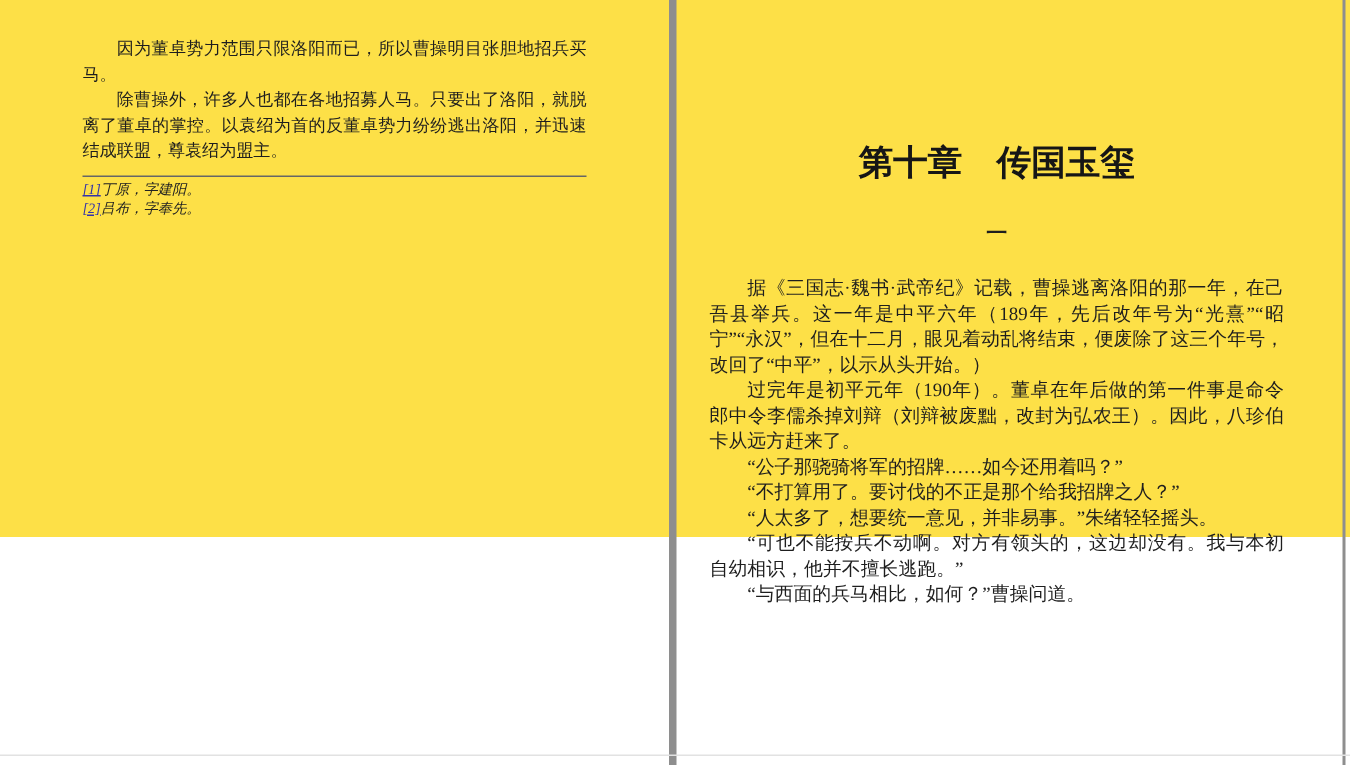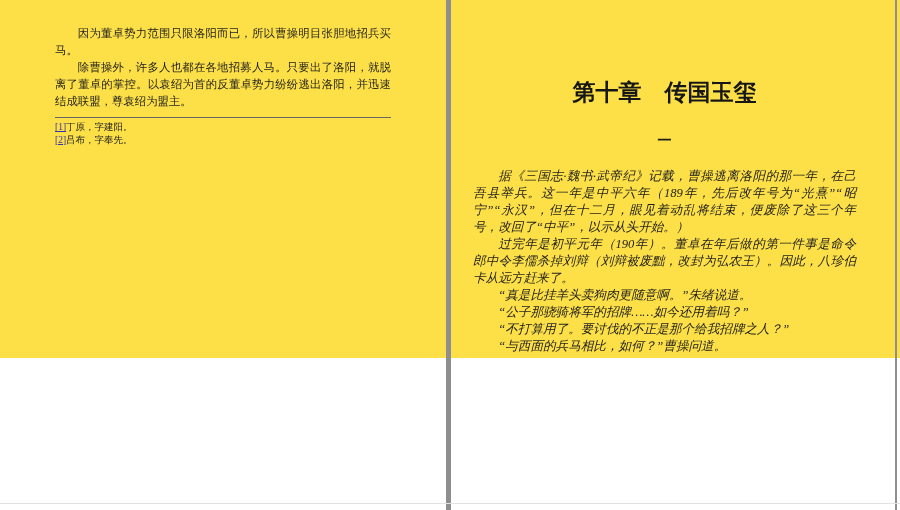--- a/index.html
+++ b/index.html
@@ -35,20 +35,21 @@
     font-size: 11.4px;
     line-height: 17px;
   }
   .footnote-sep {
     margin-top: 7px;
     height: 0;
     border-top: 1px solid #666666;
   }
   .footnotes {
     margin-top: 4px;
+    font-style: italic;
   }
   .footnote {
     margin: 0 0 2px 0;
     font-size: 9.5px;
     line-height: 10.5px;
     color: #222222;
   }
   .footnote a {
     color: var(--link, #3333aa);
     text-decoration: underline;
@@ -78,21 +79,21 @@
     top: 503px;
     width: 900px;
     height: 1px;
     background: #e2e2e2;
   }
 
   
   .right-content {
     position: absolute;
     left: 473px;
-    top: 0;
+    top: 16px;
     width: 383px;
   }
   .chapter-title {
     margin: 80px 0 0 0;
     font-size: 23px;
     line-height: 25px;
     font-weight: bold;
     text-align: center;
     color: #161616;
   }
@@ -103,21 +104,20 @@
     font-weight: bold;
     text-align: center;
     color: #1e1e1e;
   }
   .right-body {
     margin-top: 19px;
   }
   .right-body .body-para {
     font-size: 12.6px;
     line-height: 17px;
-    font-style: italic;
   }
 </style>
 </head>
 <body>
 
 <div id="stage">
 
   <div class="left-content">
     <p class="body-para">因为董卓势力范围只限洛阳而已，所以曹操明目张胆地招兵买马。</p>
     <p class="body-para">除曹操外，许多人也都在各地招募人马。只要出了洛阳，就脱离了董卓的掌控。以袁绍为首的反董卓势力纷纷逃出洛阳，并迅速结成联盟，尊袁绍为盟主。</p>
@@ -132,23 +132,24 @@
 
   <div class="page-divider"></div>
 
   <div class="right-content">
     <h1 class="chapter-title">第十章　传国玉玺</h1>
     <div class="section-number">一</div>
 
     <div class="right-body">
       <p class="body-para">据《三国志·魏书·武帝纪》记载，曹操逃离洛阳的那一年，在己吾县举兵。这一年是中平六年（189年，先后改年号为“光熹”“昭宁”“永汉”，但在十二月，眼见着动乱将结束，便废除了这三个年号，改回了“中平”，以示从头开始。）</p>
       <p class="body-para">过完年是初平元年（190年）。董卓在年后做的第一件事是命令郎中令李儒杀掉刘辩（刘辩被废黜，改封为弘农王）。因此，八珍伯卡从远方赶来了。</p>
-      <p class="body-para">“真是比挂羊头卖狗肉更随意啊。”朱绪说道。</p>
       <p class="body-para">“公子那骁骑将军的招牌……如今还用着吗？”</p>
       <p class="body-para">“不打算用了。要讨伐的不正是那个给我招牌之人？”</p>
+      <p class="body-para">“人太多了，想要统一意见，并非易事。”朱绪轻轻摇头。</p>
+      <p class="body-para">“可也不能按兵不动啊。对方有领头的，这边却没有。我与本初自幼相识，他并不擅长逃跑。”</p>
       <p class="body-para">“与西面的兵马相比，如何？”曹操问道。</p>
     </div>
   </div>
 
   <div class="pane-border-right"></div>
 
   <div class="bottom-line"></div>
 
 </div>
 

